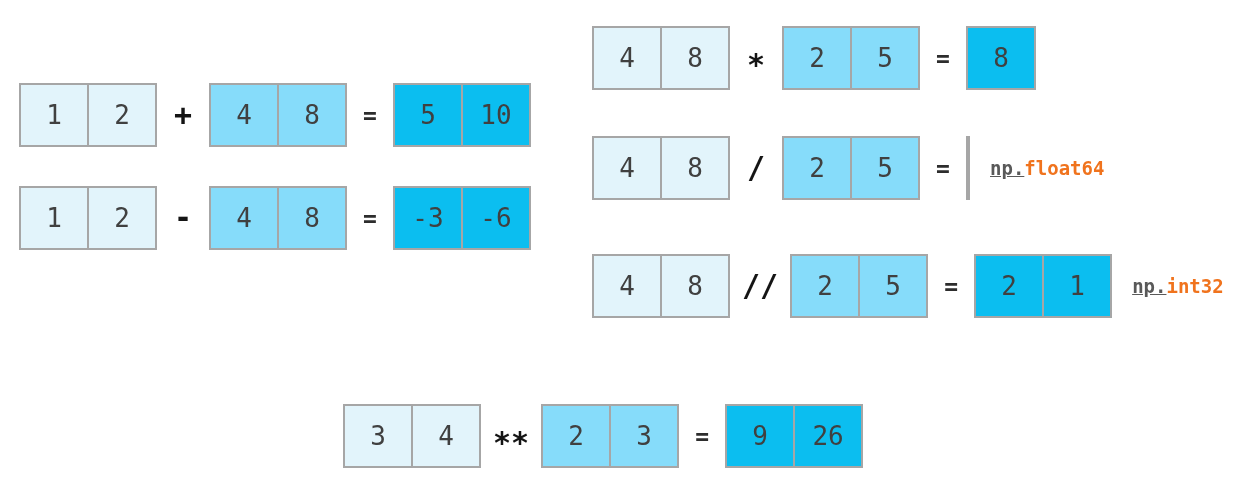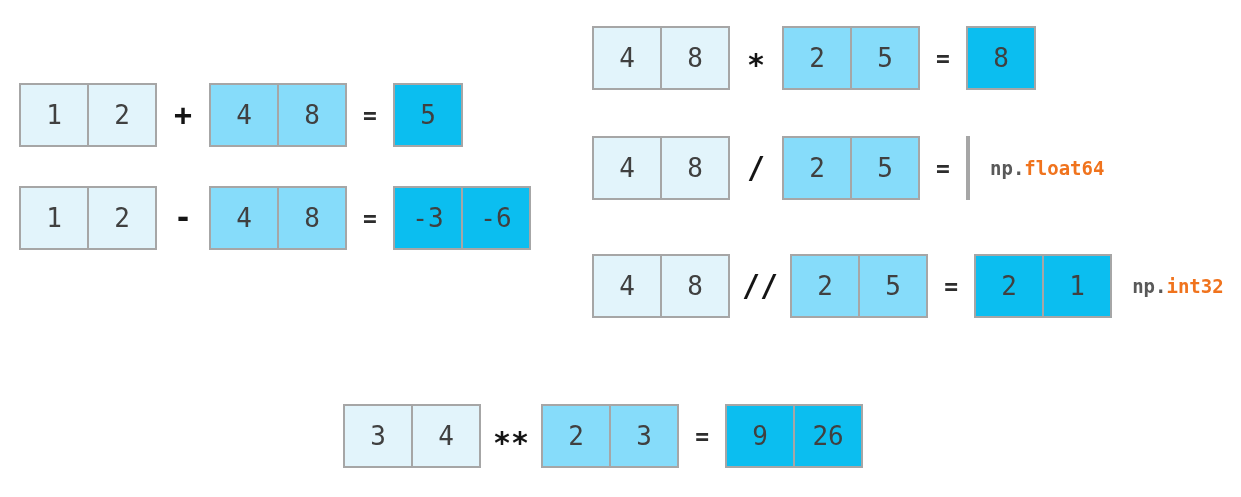--- a/index.html
+++ b/index.html
@@ -60,21 +60,21 @@
     font-weight: bold;
     color: var(--equals, #2d2d2d);
     line-height: 1;
   }
   .annotation {
     margin-left: 8px;
     font-size: 19px;
     font-weight: bold;
     letter-spacing: 0px;
   }
-  .np    { color: var(--annotation-prefix, #595959); }
+  .np    { color: var(--annotation-prefix, #595959); text-decoration: underline; }
   .dtype { color: var(--annotation-type, #f0731d); }
 
   
   .row-add          { left: 19px;  top: 83px;  }
   .row-subtract     { left: 19px;  top: 186px; }
   .row-multiply     { left: 592px; top: 26px;  }
   .row-divide       { left: 592px; top: 136px; }
   .row-floor-divide { left: 592px; top: 254px; }
   .row-power        { left: 343px; top: 404px; }
 </style>
@@ -89,20 +89,21 @@
         <div class="cell a">2</div>
       </div>
       <div class="op">+</div>
       <div class="box">
         <div class="cell b">4</div>
         <div class="cell b">8</div>
       </div>
       <div class="eq-sign">=</div>
       <div class="box">
         <div class="cell r">5</div>
+        <div class="cell r">10</div>
       </div>
 
     </div>
     <div class="eq row-subtract">
       <div class="box">
         <div class="cell a">1</div>
         <div class="cell a">2</div>
       </div>
       <div class="op">-</div>
       <div class="box">

